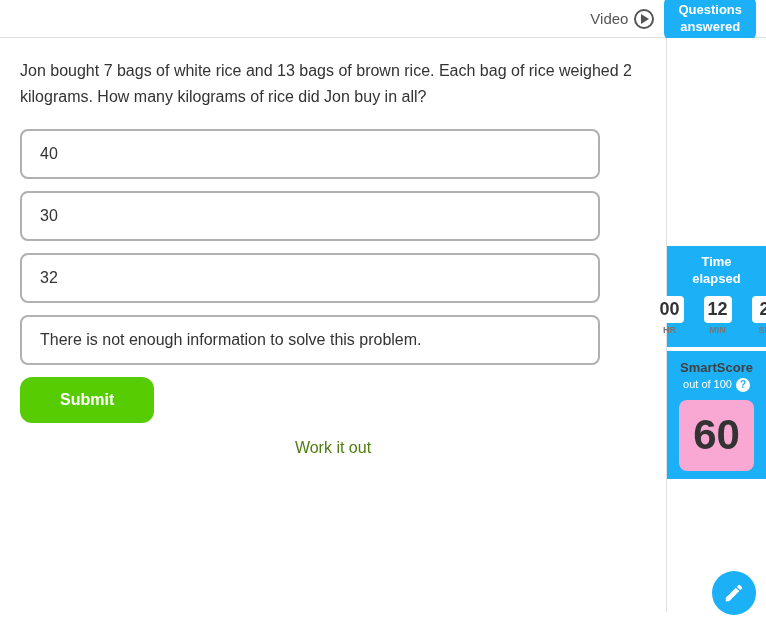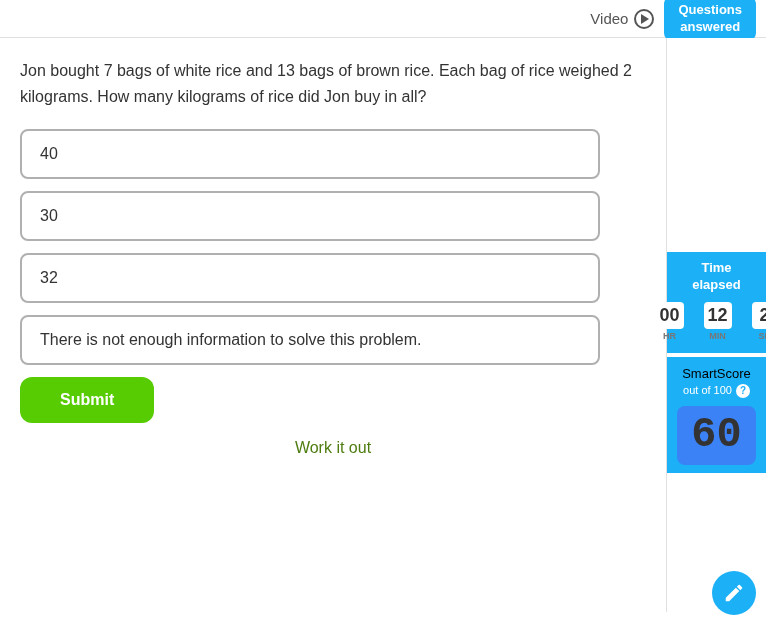--- a/index.html
+++ b/index.html
@@ -157,22 +157,22 @@
       text-align: center;
       margin-top: 4px;
       line-height: 1.4;
     }
 
     .smart-score-label {
       display: flex;
       align-items: center;
       gap: 4px;
       font-size: 13px;
-      font-weight: normal;
-      color: #000000;
+      font-weight: bold;
+      color: #404040;
     }
 
     .smart-score-sublabel {
       font-size: 11px;
       font-weight: normal;
       color: #fff;
     }
 
     .help-icon {
       width: 14px;
@@ -184,25 +184,24 @@
       justify-content: center;
       font-size: 10px;
       color: #1cb0f6;
       font-weight: bold;
     }
 
     .smart-score-number {
       font-size: 42px;
       font-weight: bold;
       color: #333;
-      background: #3b82f6;
-      padding: 0 14px;
+      background: #f9a8d4;
+      padding: 6px 14px;
       border-radius: 8px;
       margin-top: 8px;
-      font-family: Liberation Mono, monospace;
     }
 
     
     .question-text {
       font-size: 16px;
       color: #333;
       line-height: 1.6;
       margin-bottom: 20px;
     }
 

